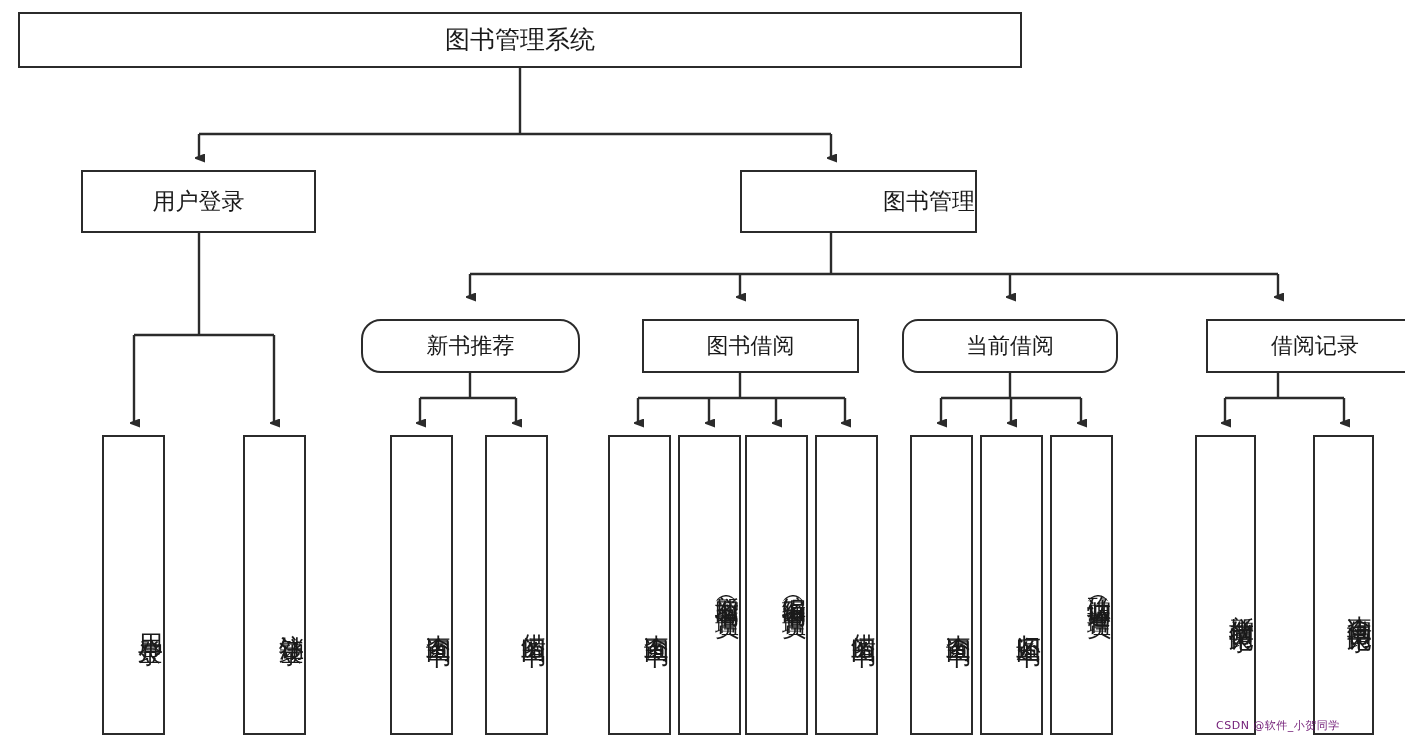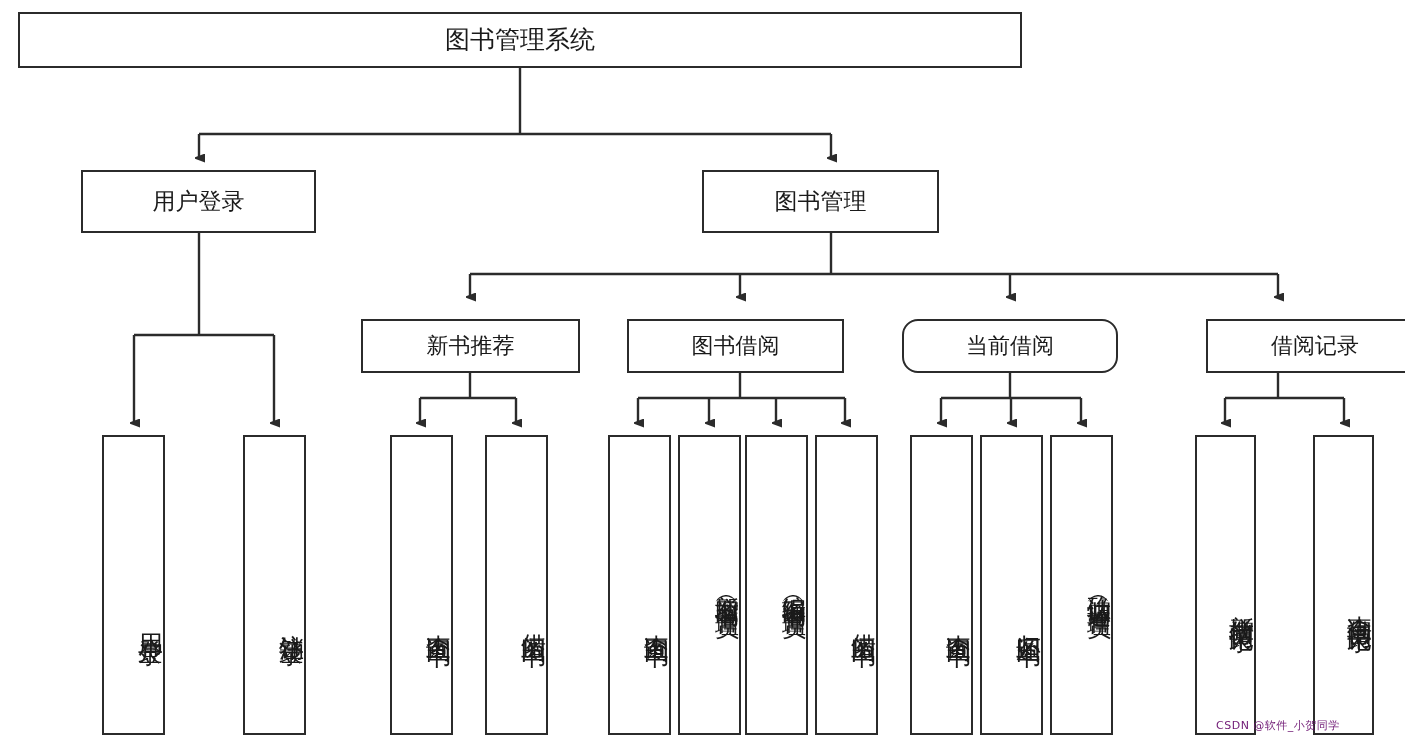--- a/index.html
+++ b/index.html
@@ -115,28 +115,28 @@
     </g>
   </svg>
 
   <div class="node root" style="left:18px; top:12px; width:1004px; height:56px;">
     <span class="txt">图书管理系统</span>
   </div>
 
   <div class="node level2" style="left:81px; top:170px; width:235px; height:63px;">
     <span class="txt">用户登录</span>
   </div>
-  <div class="node level2" style="left:702px; top:170px; width:237px; height:63px;">
+  <div class="node level2" style="left:740px; top:170px; width:237px; height:63px;justify-content:flex-end;">
     <span class="txt">图书管理</span>
   </div>
 
-  <div class="node level3" style="left:361px; top:319px; width:219px; height:54px;">
+  <div class="node level3" style="left:361px; top:319px; width:219px; height:54px;border-radius:20px;">
     <span class="txt">新书推荐</span>
   </div>
-  <div class="node level3" style="left:627px; top:319px; width:217px; height:54px;">
+  <div class="node level3" style="left:642px; top:319px; width:217px; height:54px;">
     <span class="txt">图书借阅</span>
   </div>
   <div class="node level3" style="left:902px; top:319px; width:216px; height:54px;border-radius:16px;">
     <span class="txt">当前借阅</span>
   </div>
   <div class="node level3" style="left:1206px; top:319px; width:218px; height:54px;">
     <span class="txt">借阅记录</span>
   </div>
 
   <div class="node leaf" style="left:102px; top:435px; width:63px; height:300px; padding-top:70px;">

